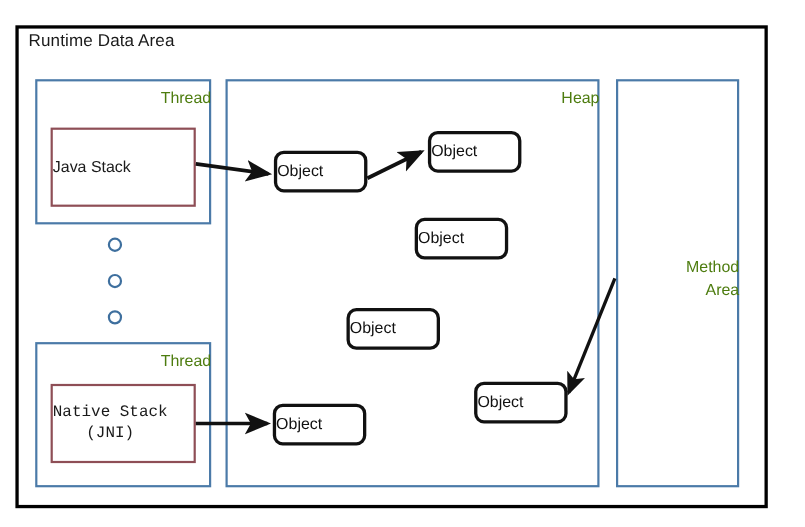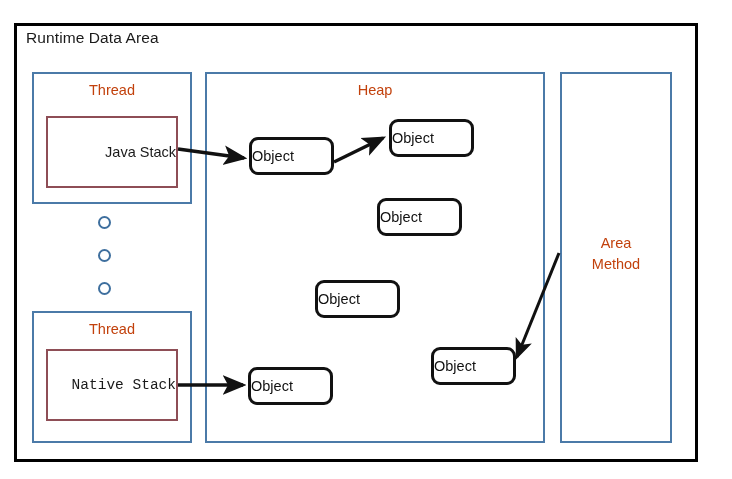--- a/index.html
+++ b/index.html
@@ -45,22 +45,22 @@
   
   .blue-box {
     position: absolute;
     border: 2px solid #4b7aa8;
     box-sizing: border-box;
     background: #ffffff;
   }
   .blue-title {
     position: absolute;
     font-size: 14.5px;
-    color: #c2410c;
-    text-align: center;
+    color: #4d7c0f;
+    text-align: right;
     white-space: nowrap;
   }
 
   #thread-top   { left: 32px;  top: 72px;  width: 160px; height: 132px; }
   #thread-bot   { left: 32px;  top: 311px; width: 160px; height: 132px; }
   #heap-box     { left: 205px; top: 72px;  width: 340px; height: 371px; }
   #method-box   { left: 560px; top: 72px;  width: 112px; height: 371px; }
 
   #thread-top-title { left: 32px;  top: 82px;  width: 160px; }
   #thread-bot-title { left: 32px;  top: 321px; width: 160px; }
@@ -68,21 +68,21 @@
   #method-title     { left: 560px; top: 233px; width: 112px; line-height: 21px; }
 
   
   .stack-box {
     position: absolute;
     border: 2px solid #8e4e56;
     box-sizing: border-box;
     background: #ffffff;
     display: flex;
     align-items: center;
-    justify-content: flex-end;
+    justify-content: flex-start;
     text-align: center;
     font-size: 14.5px;
     color: #1a1a1a;
     line-height: 19px;
   }
   #java-stack   { left: 46px; top: 116px; width: 132px; height: 72px; }
   #native-stack { left: 46px; top: 349px; width: 132px; height: 72px; font-family: Liberation Mono, monospace; }
 
   
   .obj {
@@ -130,30 +130,31 @@
 
   <div class="blue-box" id="thread-top"></div>
   <div class="blue-box" id="thread-bot"></div>
   <div class="blue-box" id="heap-box"></div>
   <div class="blue-box" id="method-box"></div>
 
   <div class="blue-title" id="thread-top-title">Thread</div>
   <div class="blue-title" id="thread-bot-title">Thread</div>
   <div class="blue-title" id="heap-title">Heap</div>
   <div class="blue-title" id="method-title">
+    <div>Method</div>
     <div>Area</div>
-    <div>Method</div>
   </div>
 
   <div class="stack-box" id="java-stack">
     <span>Java Stack</span>
   </div>
   <div class="stack-box" id="native-stack">
     <div>
       <div>Native Stack</div>
+      <div>(JNI)</div>
     </div>
   </div>
 
   <div class="dot" style="left:98px; top:216px;"></div>
   <div class="dot" style="left:98px; top:249px;"></div>
   <div class="dot" style="left:98px; top:282px;"></div>
 
   <div class="obj" style="left:249px; top:137px; width:85px; height:38px;">
     <span>Object</span>
   </div>

